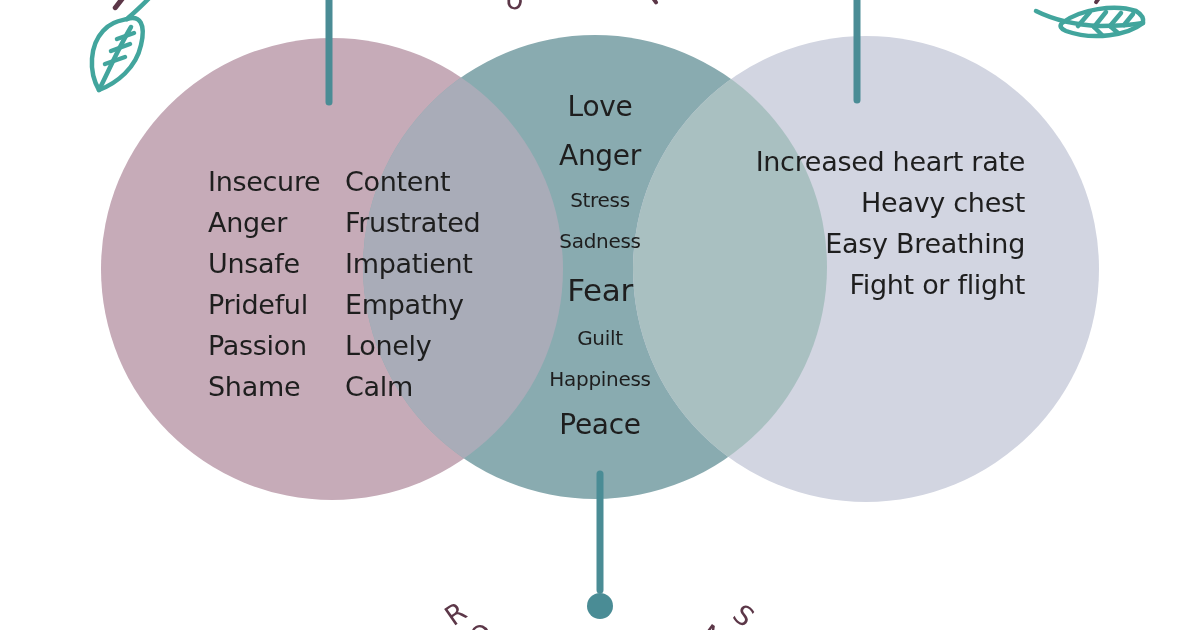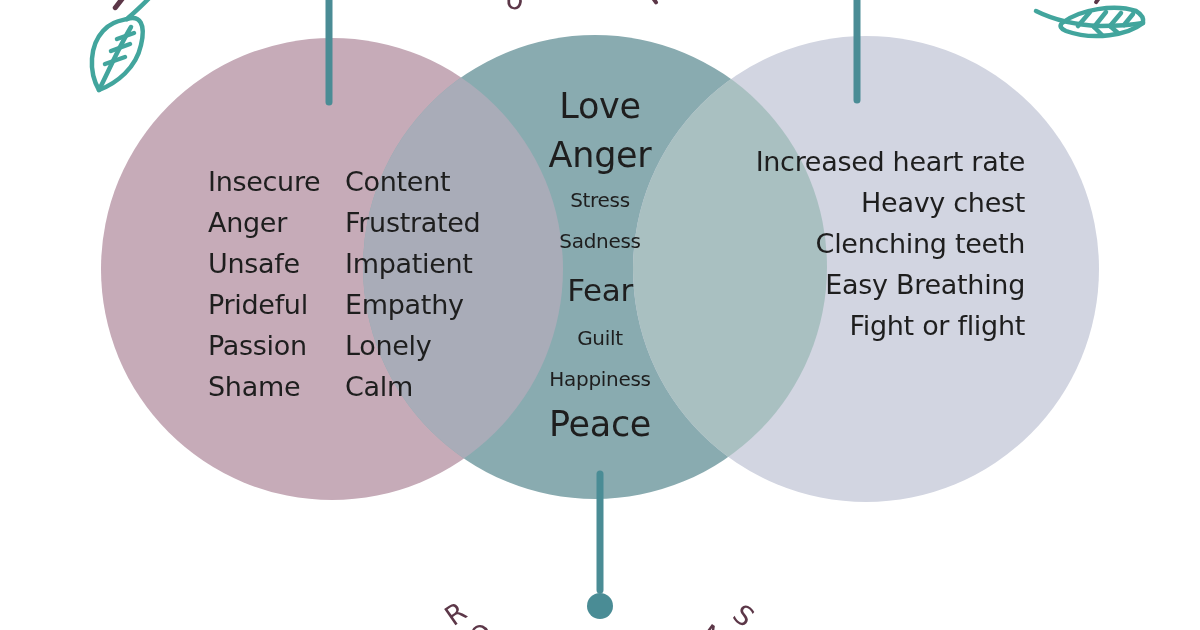--- a/index.html
+++ b/index.html
@@ -8,21 +8,21 @@
     overflow:hidden;font-family:"DejaVu Sans",sans-serif;color:#1e1e1e;
   }
   .stage svg.venn{position:absolute;left:0;top:0;display:block;}
   .list{position:absolute;font-size:27px;line-height:41px;white-space:nowrap;letter-spacing:-0.3px;}
   .list div{height:41px;}
   #left-col1{left:208px;top:161px;}
   #left-col2{left:345px;top:161px;}
   #right-list{left:695px;top:141px;width:330px;text-align:right;}
   #middle-list{left:470px;top:82px;width:260px;text-align:center;letter-spacing:-0.3px;}
   #middle-list .sz-md{font-size:20px;height:41px;line-height:41px;}
-  #middle-list .sz-lg{font-size:35px;height:49px;line-height:49px;}
+  #middle-list .sz-lg{font-size:28px;height:49px;line-height:49px;}
   #middle-list .sz-xl{font-size:31px;height:56px;line-height:56px;}
   .frag{position:absolute;color:#5c3748;font-size:27px;font-weight:500;transform-origin:center;}
   #frag-r{left:446px;top:598px;transform:rotate(-35deg);}
   #frag-o{left:470px;top:620px;transform:rotate(-27deg);}
   #frag-n{left:702px;top:621px;transform:rotate(36deg);}
   #frag-s{left:735px;top:600px;transform:rotate(40deg);}
   #frag-top-o{left:506px;top:-18px;font-size:29px;transform:rotate(6deg);}
   .tick{position:absolute;background:#5c3748;border-radius:3px;}
   #tick-tl{left:118px;top:-10px;width:5px;height:22px;transform:rotate(38deg);}
   #tick-tm{left:652px;top:-6px;width:4px;height:11px;transform:rotate(-35deg);}
@@ -101,21 +101,20 @@
     <div class="sz-md">Sadness</div>
     <div class="sz-xl">Fear</div>
     <div class="sz-md">Guilt</div>
     <div class="sz-md">Happiness</div>
     <div class="sz-lg">Peace</div>
   </div>
 
   <div class="list" id="right-list">
     <div>Increased heart rate</div>
     <div>Heavy chest</div>
-    <div>Clenching teeth</div>
     <div>Easy Breathing</div>
     <div>Fight or flight</div>
   </div>
 
   <span class="frag" id="frag-r">R</span>
   <span class="frag" id="frag-o">O</span>
   <span class="frag" id="frag-n">N</span>
   <span class="frag" id="frag-s">S</span>
   <span class="frag" id="frag-top-o">o</span>
   <span class="tick" id="tick-tl"></span>

